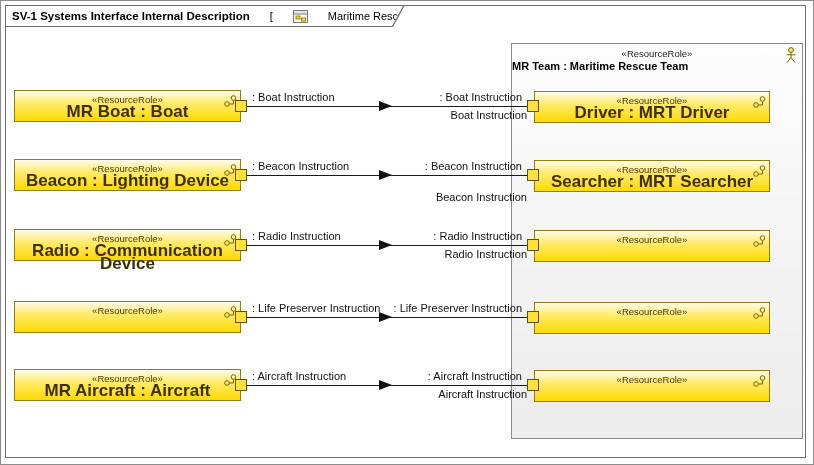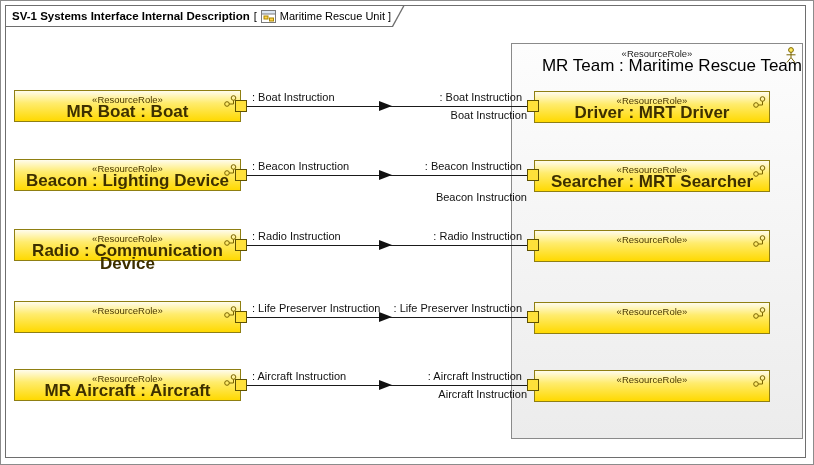--- a/index.html
+++ b/index.html
@@ -6,40 +6,40 @@
   .canvas { position:relative; width:814px; height:465px; background:#fff; border:1px solid #8c8c8c; box-sizing:border-box; overflow:hidden; }
 
   .frame { position:absolute; left:4px; top:4px; width:801px; height:453px; border:1px solid #6e6e6e; box-sizing:border-box; }
 
   
   .tab-outer { position:absolute; left:4px; top:4px; width:400px; height:22px;
                background:#6e6e6e;
                clip-path:polygon(0 0, 100% 0, calc(100% - 12px) 100%, 0 100%); }
   .tab-inner { position:absolute; left:1px; top:1px; width:398px; height:20px; background:#ffffff;
                clip-path:polygon(0 0, calc(100% - 1px) 0, calc(100% - 12px) 100%, 0 100%);
-               display:flex; align-items:center; gap:4px; padding-left:6px; box-sizing:border-box; }
+               display:flex; align-items:center; gap:20px; padding-left:6px; box-sizing:border-box; }
   .tab-title { font-size:11.5px; font-weight:bold; color:#000; white-space:nowrap; }
   .tab-plain { font-size:11px; color:#000; white-space:nowrap; }
   .tab-icon  { display:inline-flex; }
 
   
   .node { position:absolute; width:227px; height:32px; box-sizing:border-box;
           border:1px solid #8f7f12;
           background:linear-gradient(180deg, #fffced 0%, #ffec6e 40%, #ffd900 100%);
           text-align:center; }
   .node .stereo { font-size:9.5px; color:#4a3800; padding-top:3px; line-height:11px; }
   .node .nname  { font-size:17px; font-weight:bold; color:#3d2f00; line-height:13px; }
   .role-icon { position:absolute; right:3px; top:2px; }
 
   
   .container-node { position:absolute; left:510px; top:42px; width:292px; height:396px; box-sizing:border-box;
                     border:1px solid #8a8a8a;
                     background:linear-gradient(180deg, #fdfdfd 0%, #ececec 100%); }
   .container-node .cstereo { font-size:9.5px; color:#222; text-align:center; padding-top:4px; line-height:11px; }
-  .container-node .cname   { font-size:17px; font-weight:normal; color:#000; text-align:right; line-height:14px; }
+  .container-node .cname   { font-size:11px; font-weight:bold; color:#000; text-align:left; line-height:14px; }
   .person-icon { position:absolute; right:5px; top:3px; }
   .member { width:236px; left:22px; }
 
   
   .cline { position:absolute; left:246px; width:280px; height:1px; background:#1a1a1a; }
   .arrow { position:absolute; width:0; height:0;
            border-top:5px solid transparent; border-bottom:5px solid transparent;
            border-left:13px solid #111; }
   .port { position:absolute; width:12px; height:12px; box-sizing:border-box;
           background:#ffe13a; border:1px solid #5f5100; }
@@ -180,20 +180,21 @@
   <div class="lbl" style="left:251px; top:159px;">: Beacon Instruction</div>
   <div class="lbl" style="right:291px; top:159px;">: Beacon Instruction</div>
   <div class="lbl center" style="top:190px;">Beacon Instruction</div>
   <div class="port" style="left:234px; top:168px;"></div>
   <div class="port" style="left:526px; top:168px;"></div>
 
   <div class="cline" style="top:244px;"></div>
   <div class="arrow" style="left:378px; top:239px;"></div>
   <div class="lbl" style="left:251px; top:229px;">: Radio Instruction</div>
   <div class="lbl" style="right:291px; top:229px;">: Radio Instruction</div>
+  <div class="lbl center" style="top:247px;">Radio Instruction</div>
   <div class="port" style="left:234px; top:238px;"></div>
   <div class="port" style="left:526px; top:238px;"></div>
 
   <div class="cline" style="top:316px;"></div>
   <div class="arrow" style="left:378px; top:311px;"></div>
   <div class="lbl" style="left:251px; top:301px;">: Life Preserver Instruction</div>
   <div class="lbl" style="right:291px; top:301px;">: Life Preserver Instruction</div>
   <div class="port" style="left:234px; top:310px;"></div>
   <div class="port" style="left:526px; top:310px;"></div>
 

